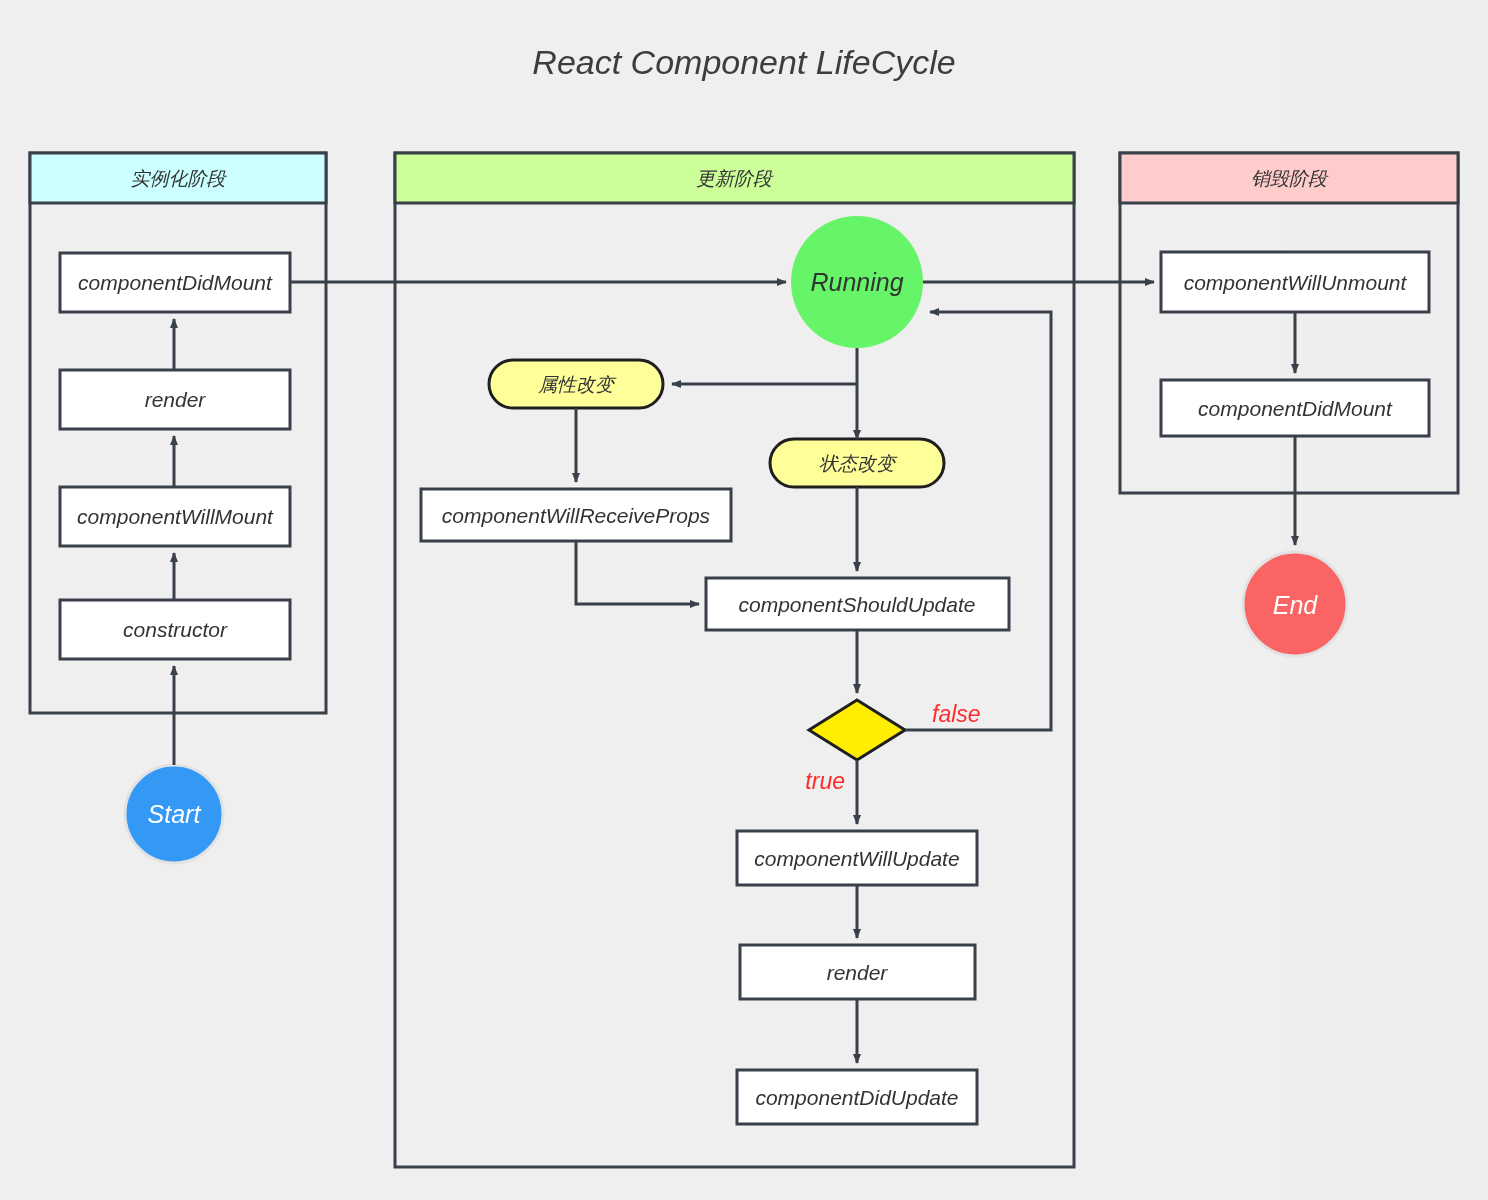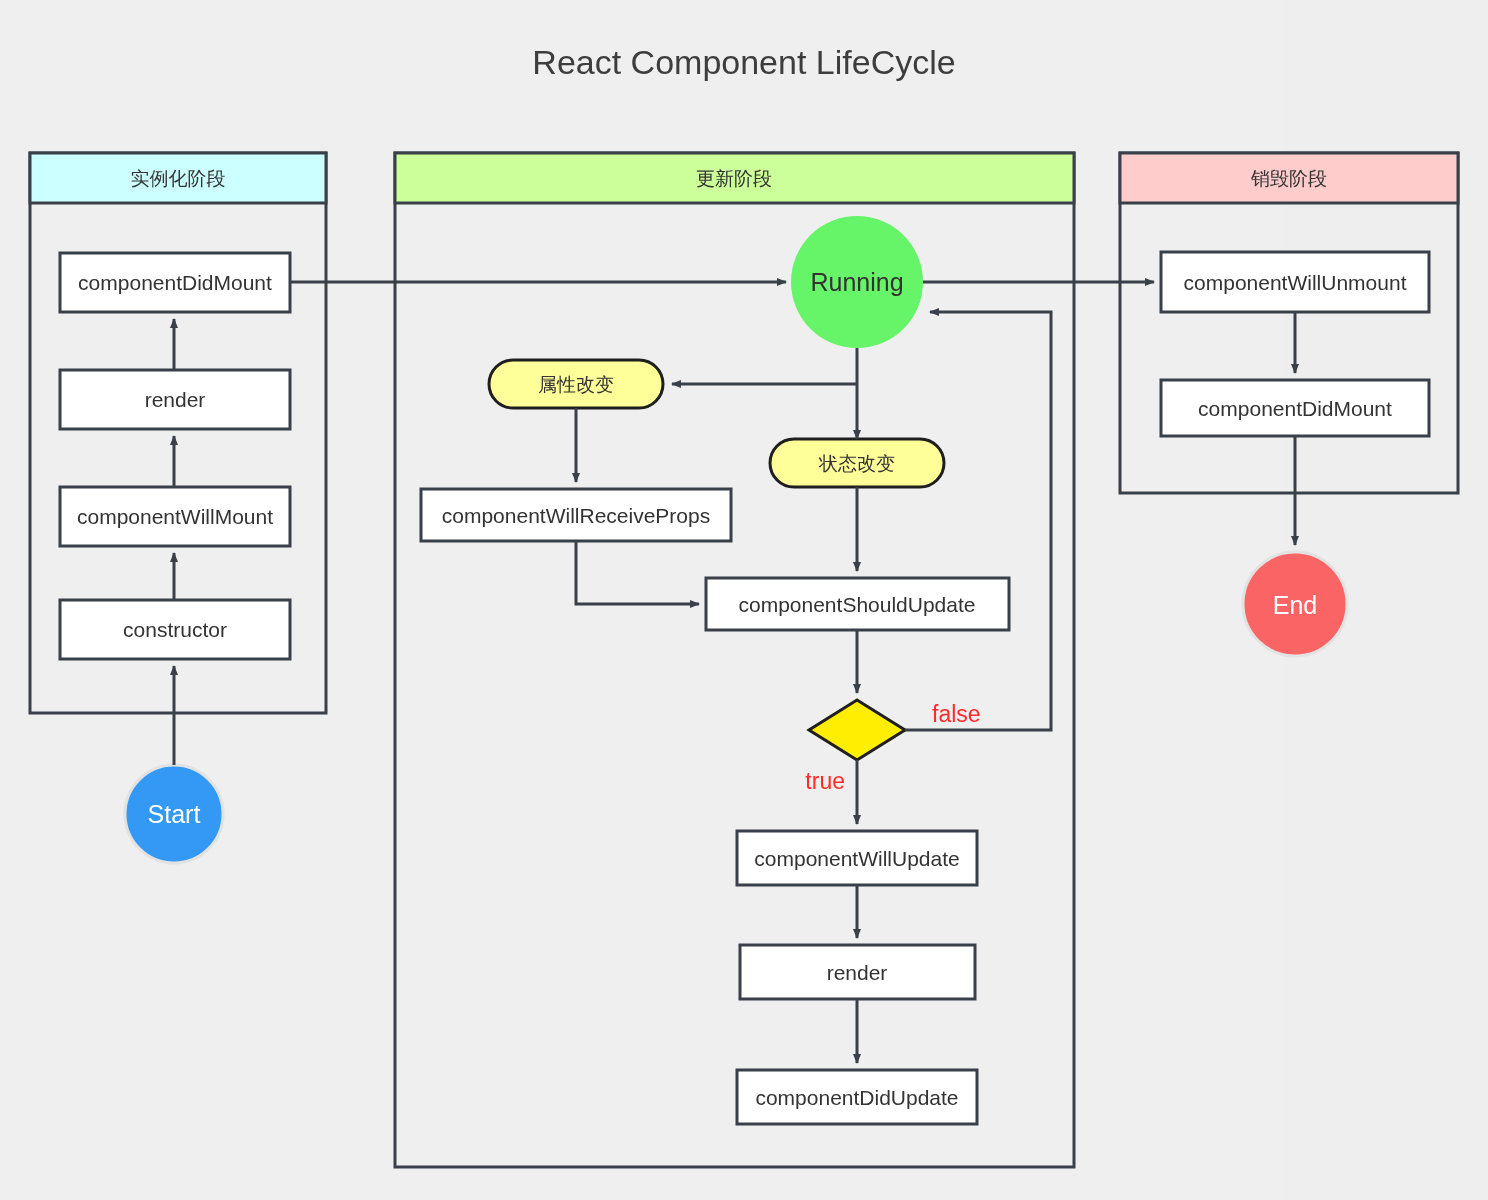--- a/index.html
+++ b/index.html
@@ -11,20 +11,21 @@
     width: 1488px;
     height: 1200px;
     font-family: "Liberation Sans", "DejaVu Sans", sans-serif;
     overflow: hidden;
   }
   #diagram-root {
     position: relative;
     width: 1284px;
     height: 1200px;
     background: #efefef;
+    font-style: italic;
   }
   svg.flow {
     display: block;
     width: 1488px;
     height: 1200px;
   }
   .diagram-title {
     font-size: 34px;
     fill: #3d3d3d;
     font-family: "Liberation Sans", "DejaVu Sans", sans-serif;

